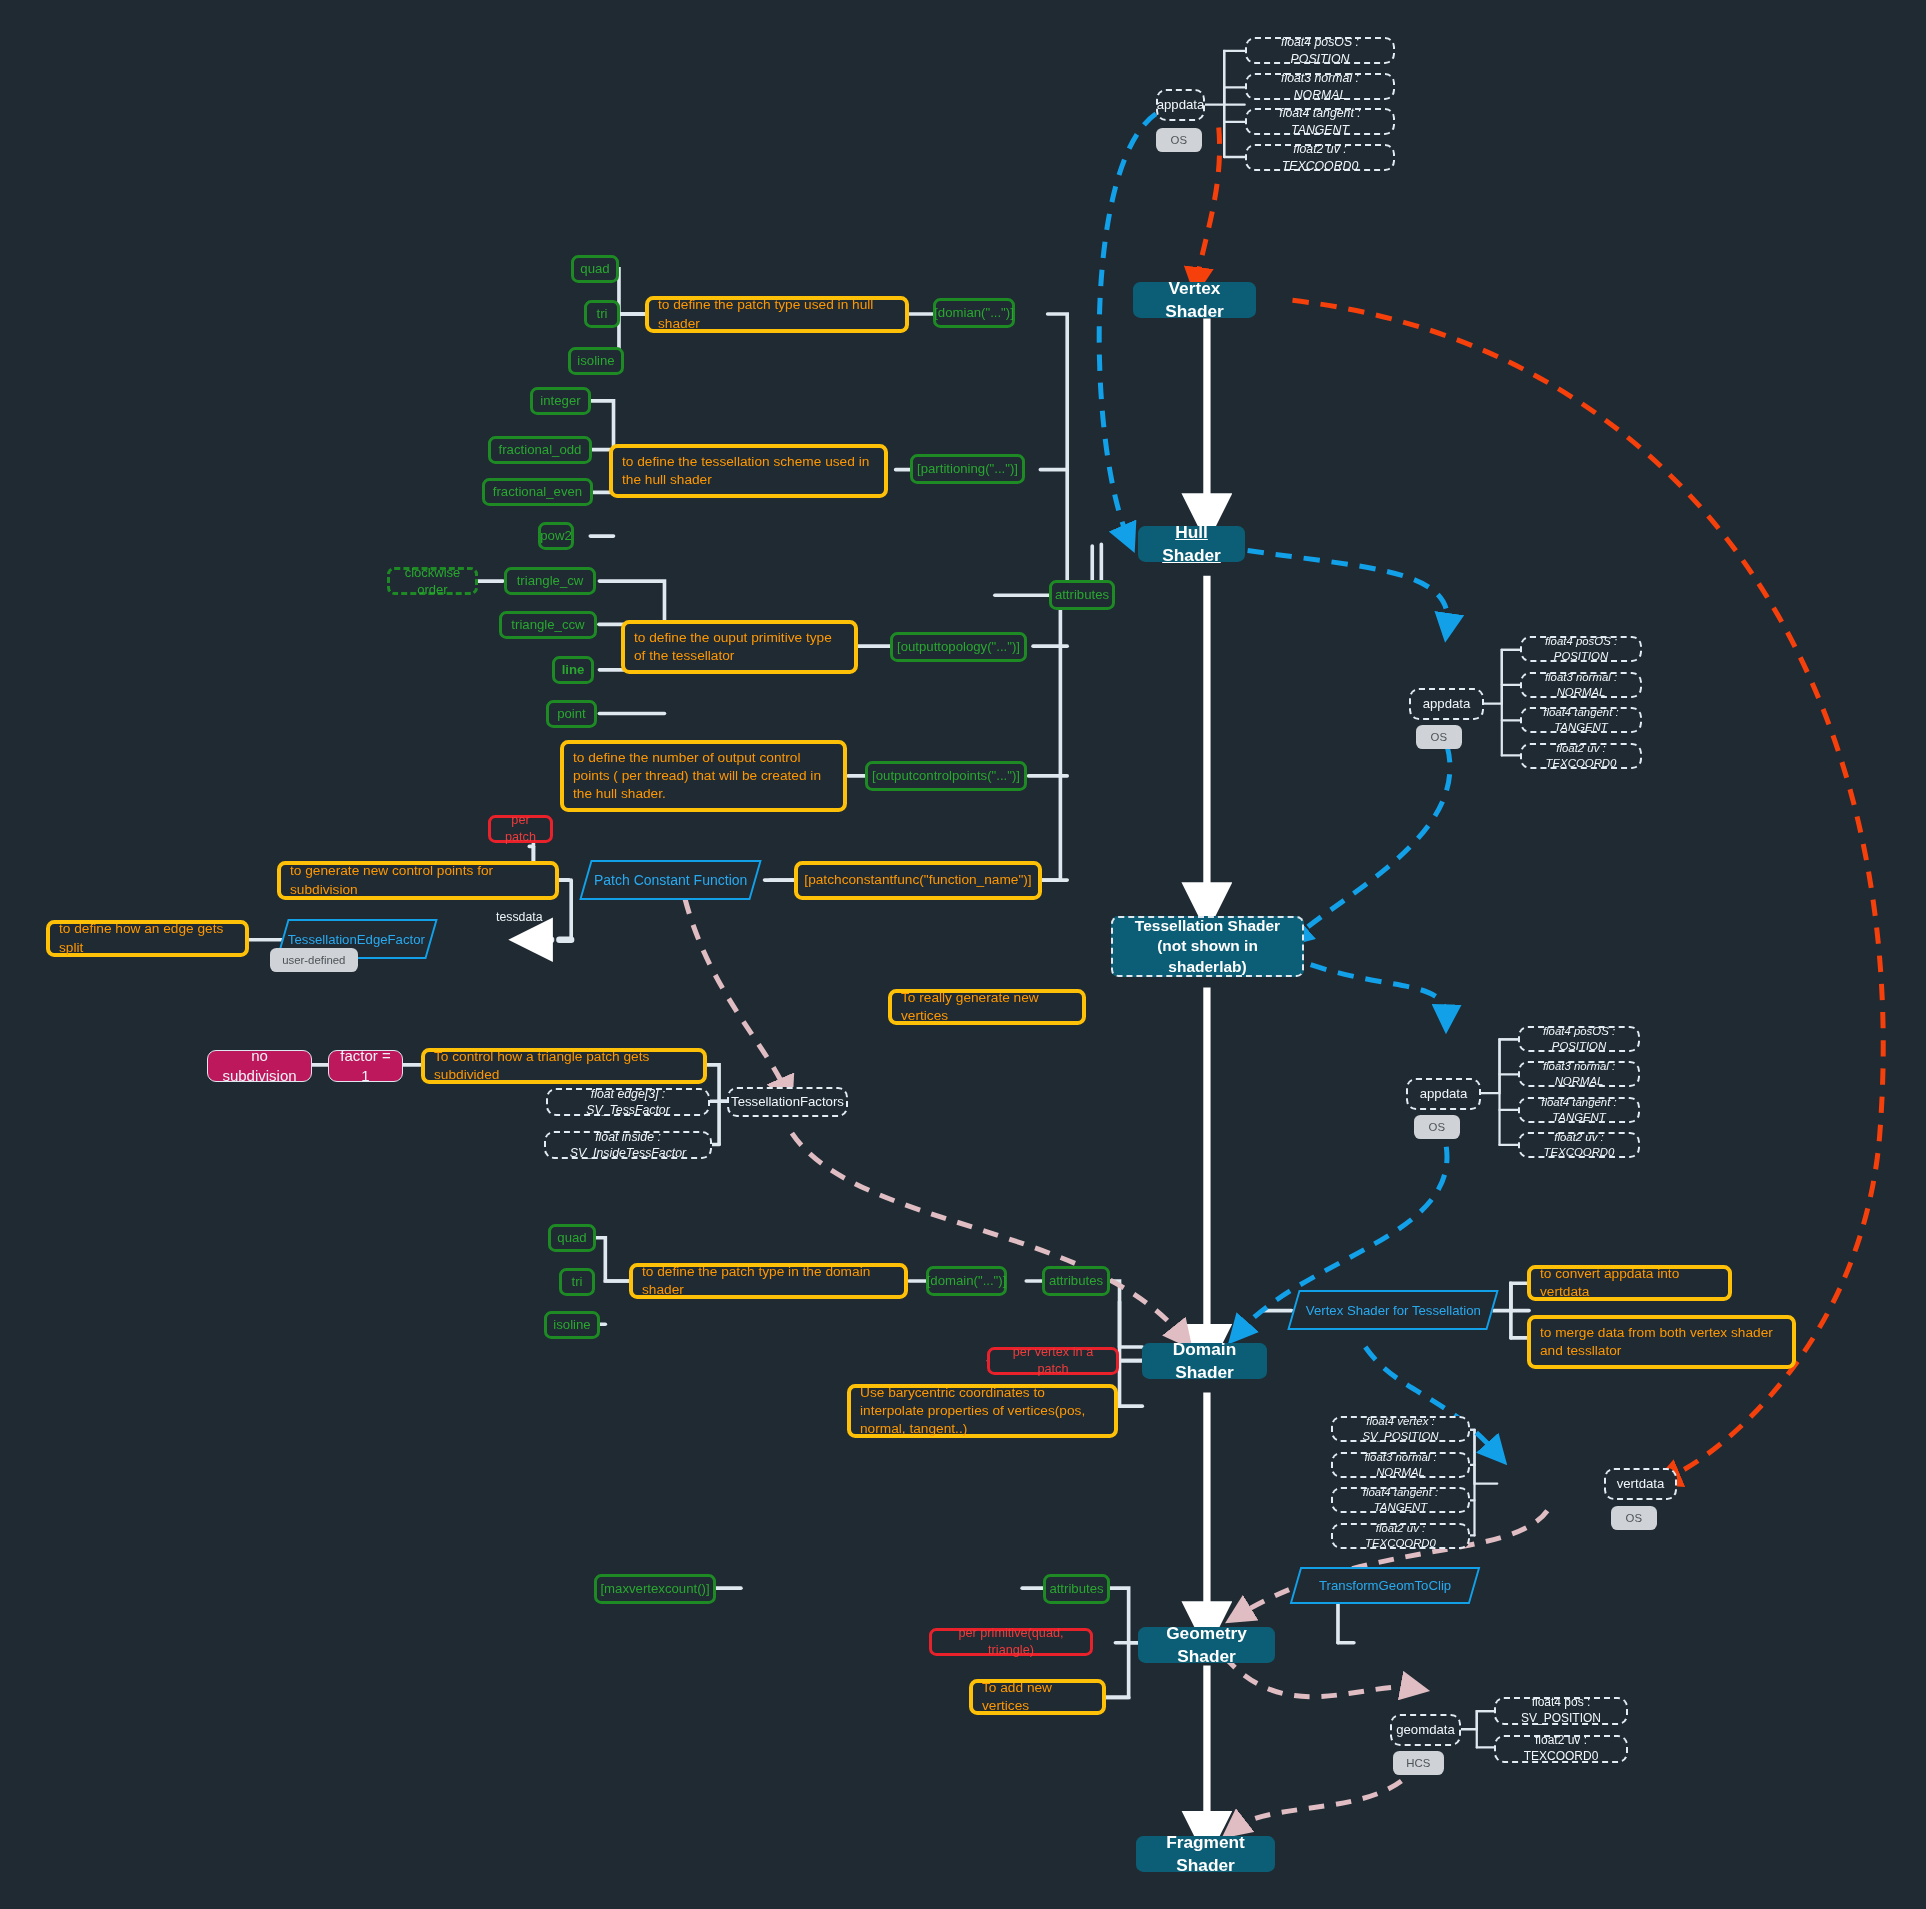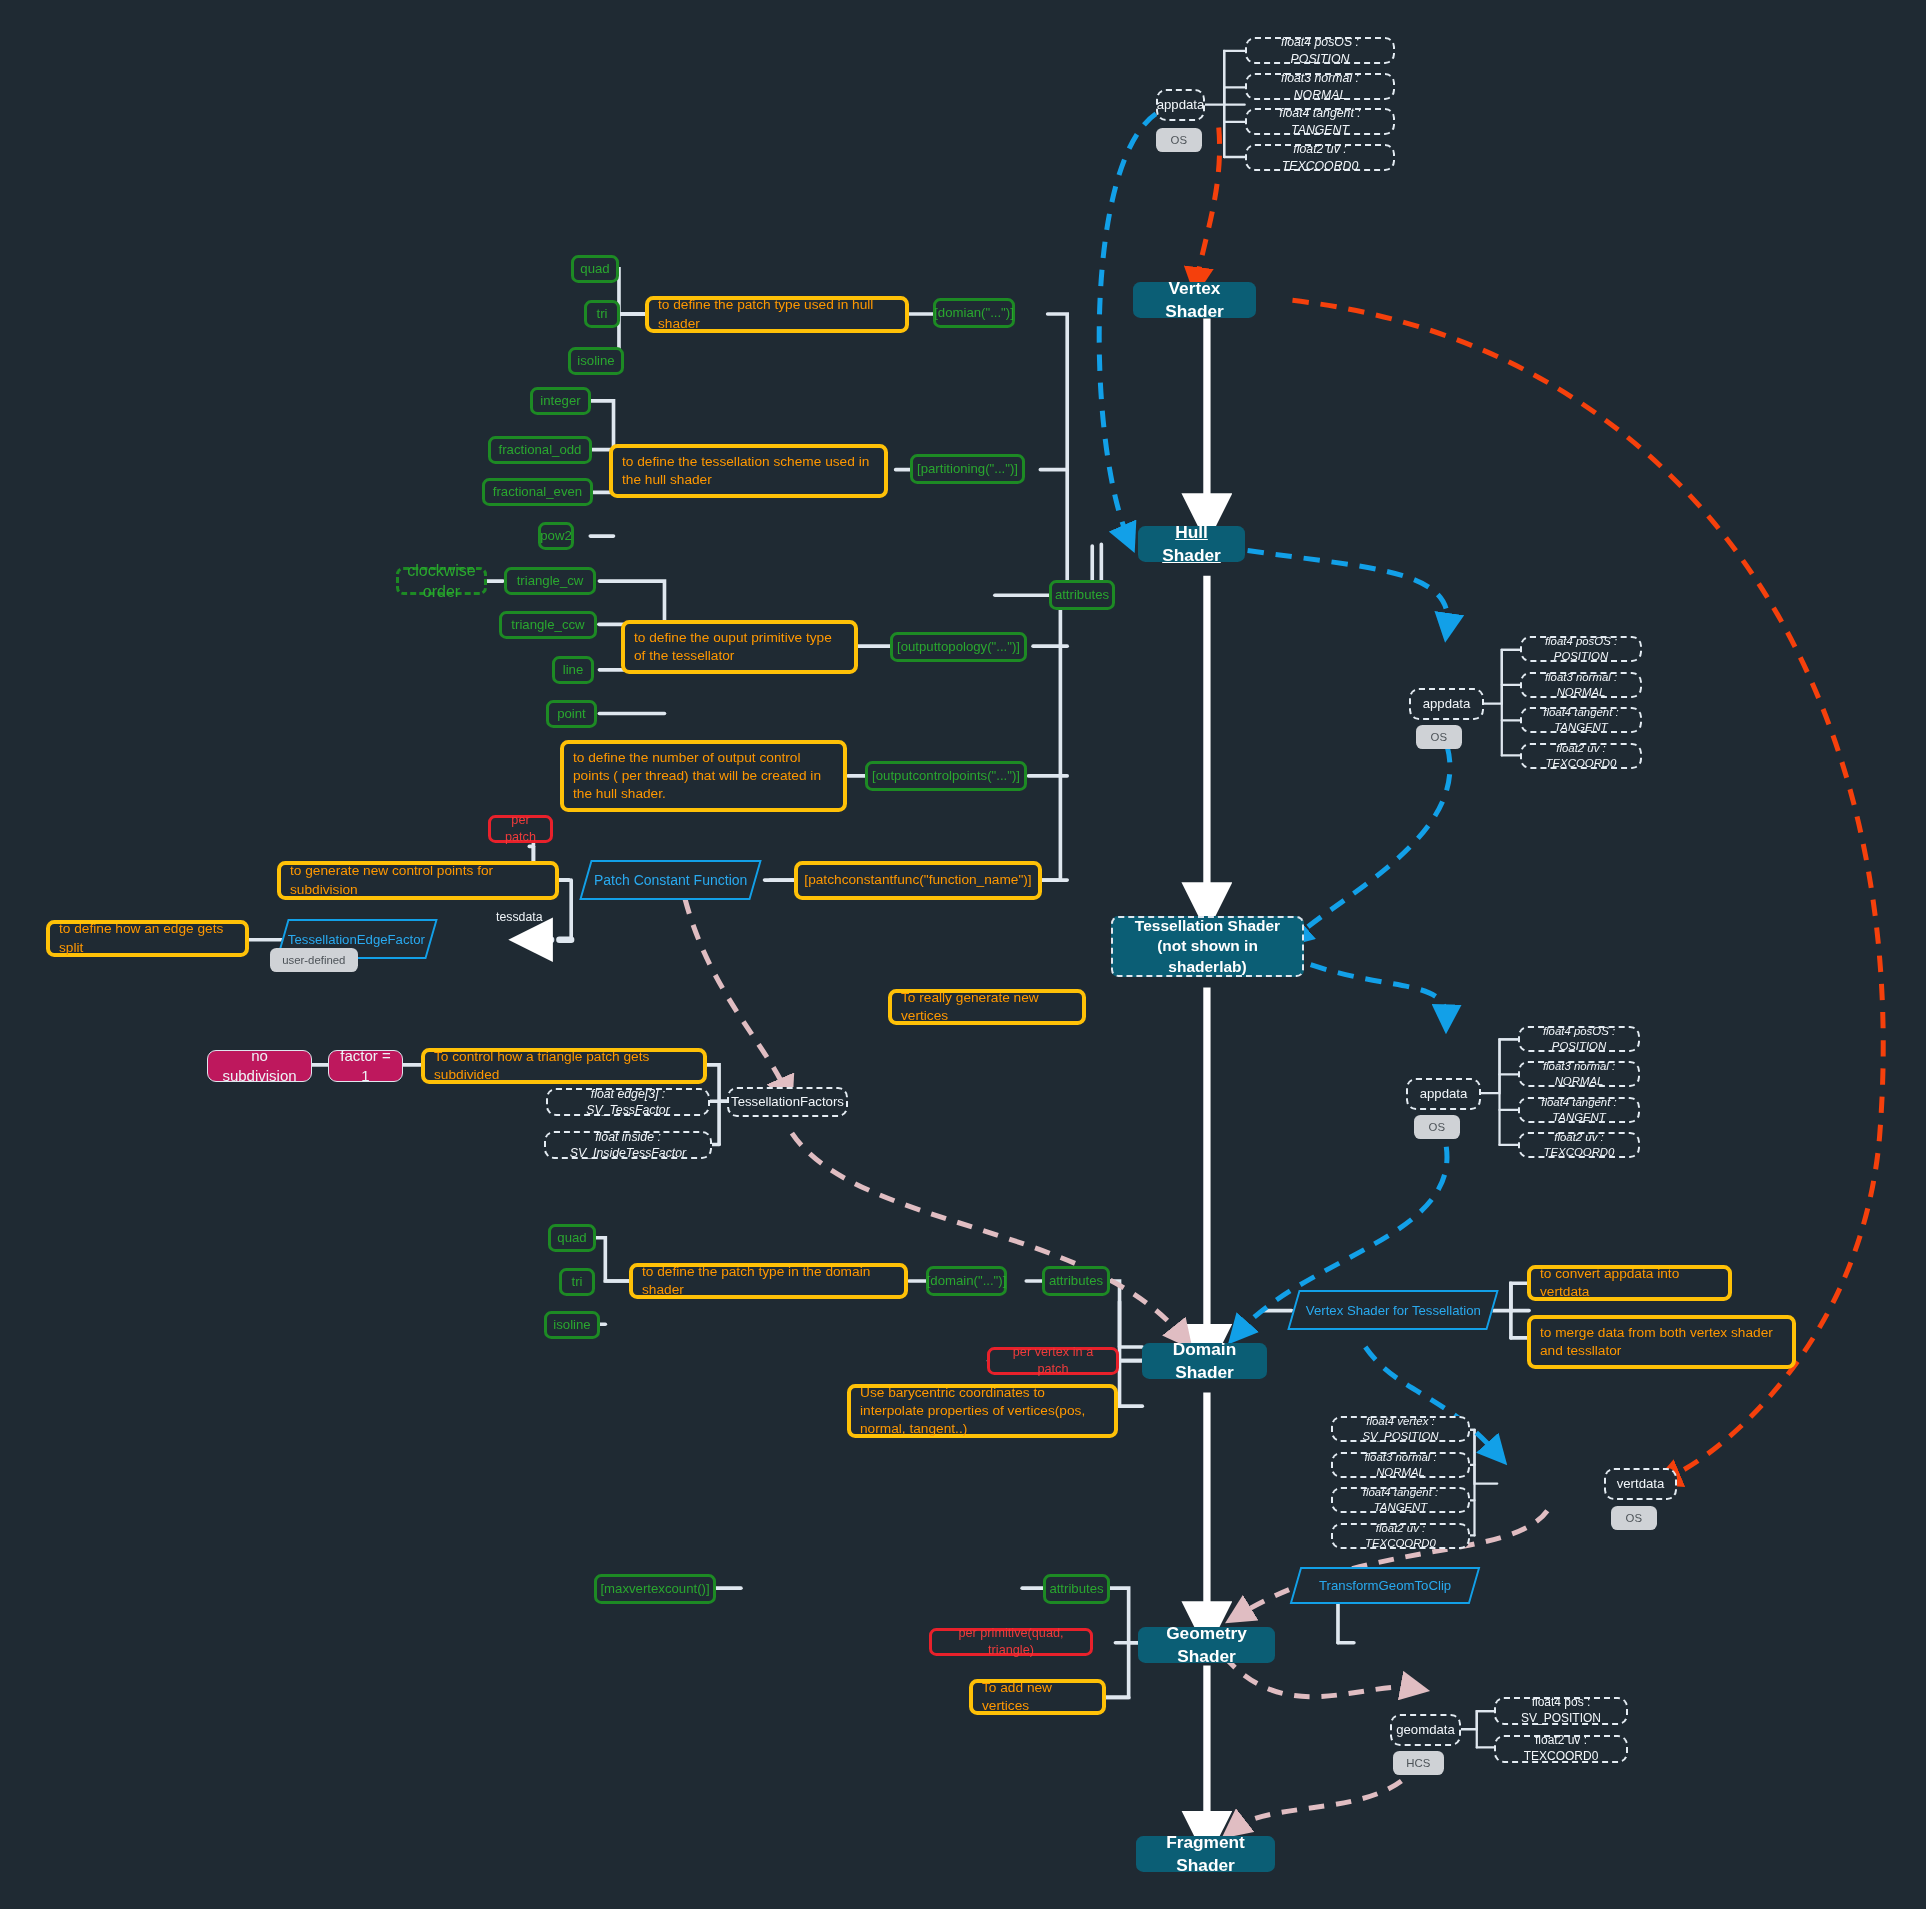--- a/index.html
+++ b/index.html
@@ -303,30 +303,30 @@
 <div class="node green" style="left:538px;top:522px;width:36px;height:28px;">
   <span>pow2</span>
     </div>
 <div class="node note" style="left:609px;top:444px;width:279px;height:54px;">
   <span>to define the tessellation scheme used in the hull shader</span>
     </div>
 <div class="node green" style="left:910px;top:454px;width:115px;height:30px;">
   <span>[partitioning("...")]</span>
     </div>
 
-<div class="node green dash" style="left:396px;top:567px;width:91px;height:28px;font-size:16px;">
+<div class="node green dash" style="left:387px;top:567px;width:91px;height:28px;font-size:13px;">
   <span>clockwise order</span>
     </div>
 <div class="node green" style="left:504px;top:567px;width:92px;height:28px;">
   <span>triangle_cw</span>
     </div>
 <div class="node green" style="left:499px;top:611px;width:98px;height:28px;">
   <span>triangle_ccw</span>
     </div>
-<div class="node green" style="left:552px;top:656px;width:42px;height:28px;">
+<div class="node green" style="left:552px;top:656px;width:42px;height:28px;font-weight:bold;">
   <span>line</span>
     </div>
 <div class="node green" style="left:546px;top:700px;width:51px;height:28px;">
   <span>point</span>
     </div>
 <div class="node note" style="left:621px;top:620px;width:237px;height:54px;">
   <span>to define the ouput primitive type of the tessellator</span>
     </div>
 <div class="node green" style="left:890px;top:632px;width:137px;height:30px;">
   <span>[outputtopology("...")]</span>

